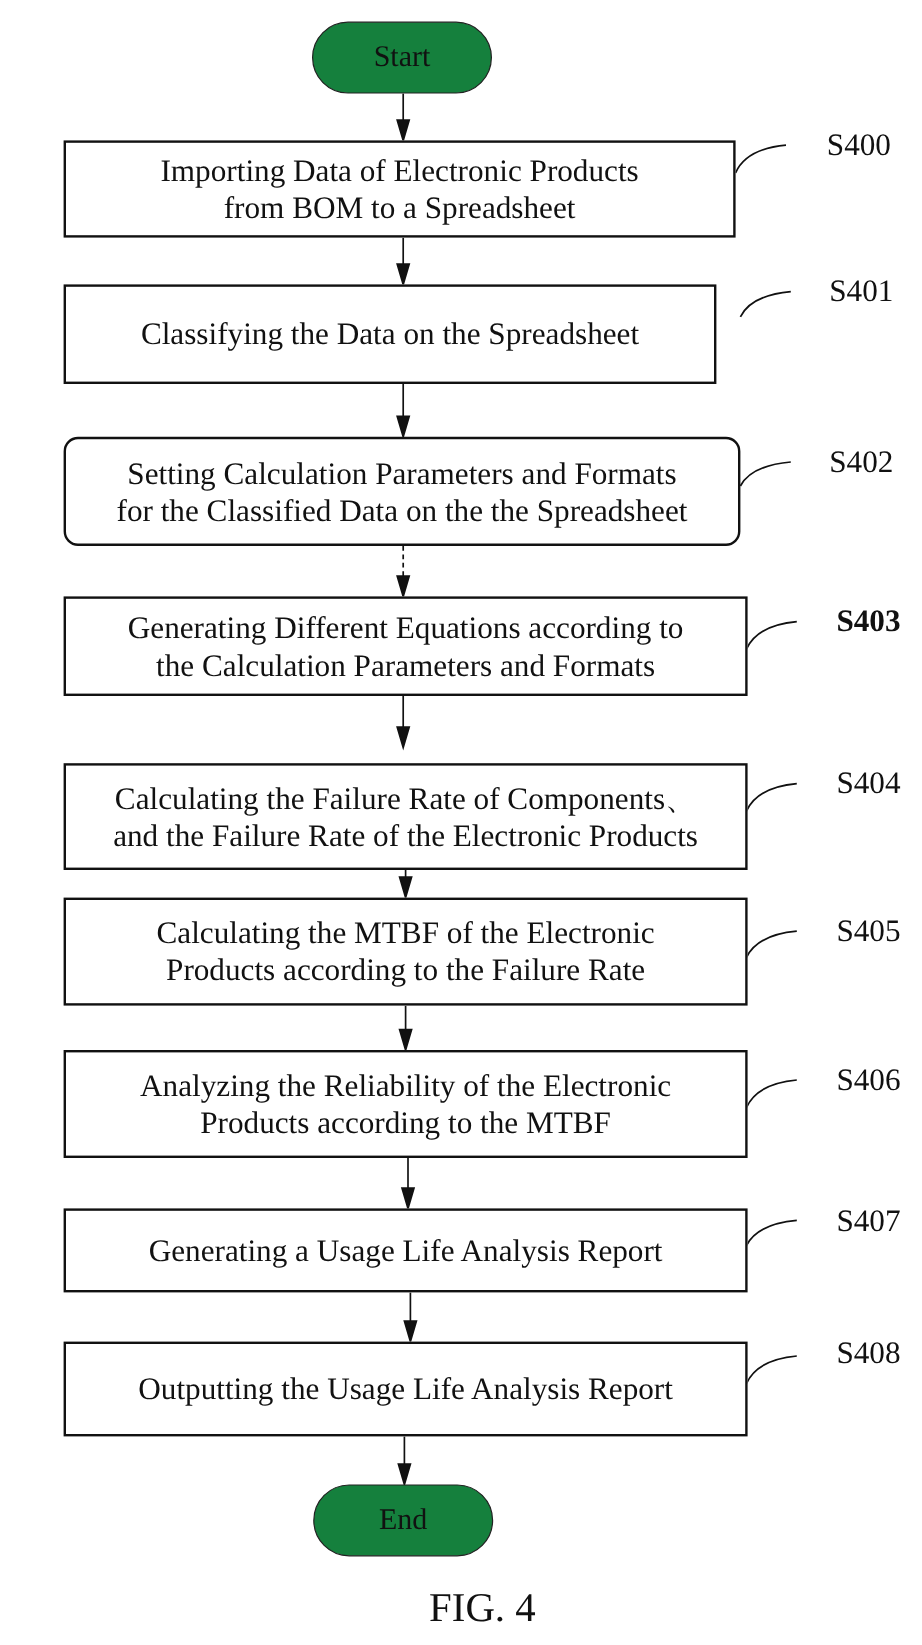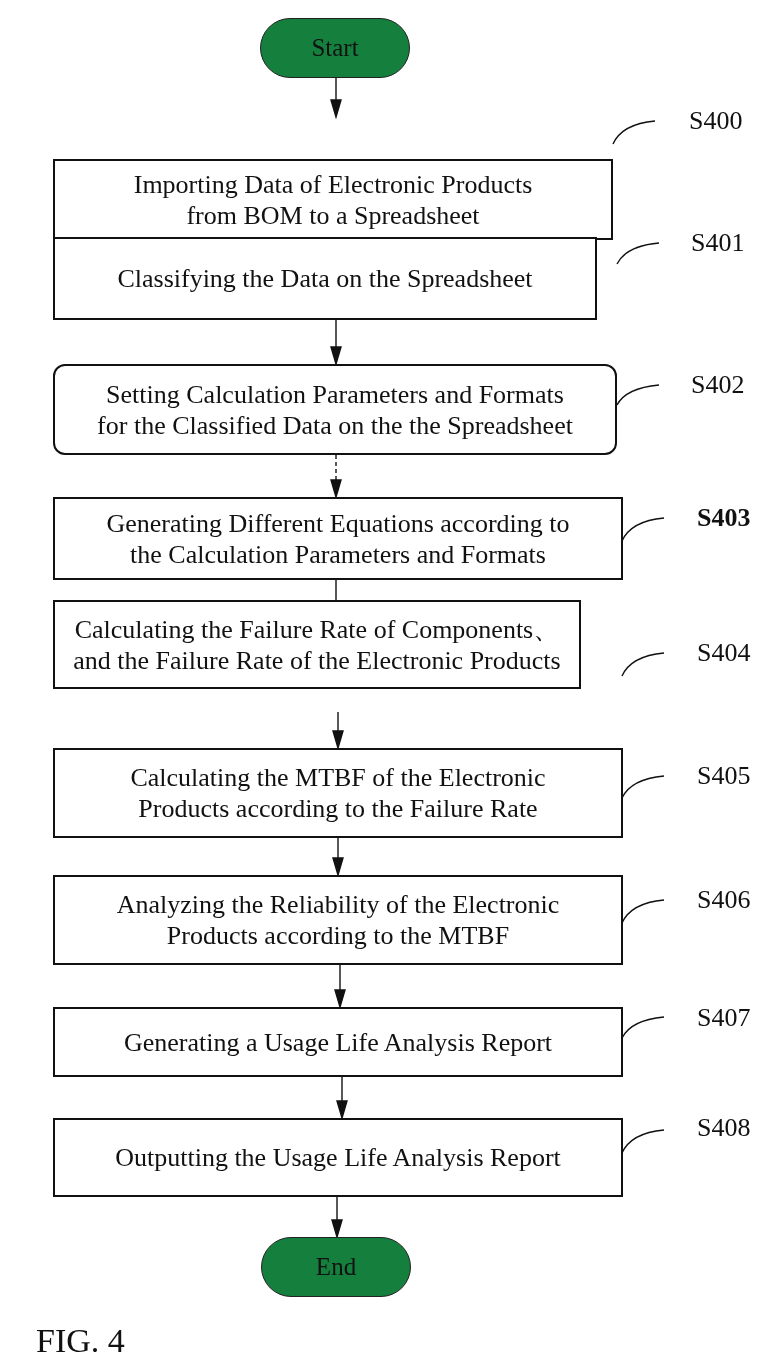--- a/index.html
+++ b/index.html
@@ -6,21 +6,21 @@
   body { width:768px; height:1371px; position:relative; overflow:hidden;
          font-family:"Liberation Serif","DejaVu Serif",serif; color:#111; }
   .oval { position:absolute; border:1.5px solid #222; border-radius:32px;
           box-sizing:border-box; display:flex; align-items:center; justify-content:center;
           font-size:25px; background:#15803d; }
   .box { position:absolute; border:2px solid #111; box-sizing:border-box;
          display:flex; align-items:center; justify-content:center; text-align:center;
          font-size:26px; line-height:31px; background:#fff; padding:0 6px; }
   .box span { white-space:pre-line; }
   .label { position:absolute; font-size:26px;margin-left:27px; }
-  .fig { position:absolute; font-size:34px; left:0; width:768px; top:1322px; padding-left:36px; box-sizing:border-box; }
+  .fig { position:absolute; font-size:34px; left:0; width:768px; text-align:center; top:1322px; padding-left:36px; box-sizing:border-box; }
   svg.links { position:absolute; left:0; top:0; }
 </style>
 </head>
 <body>
 
 <svg class="links" width="768" height="1371">
   <defs>
     <marker id="ah" markerWidth="10" markerHeight="16" refX="5" refY="16" orient="auto-start-reverse" markerUnits="userSpaceOnUse">
       <path d="M0,0 L10,0 L5,16 Z" fill="#111"></path>
     </marker>
@@ -71,21 +71,21 @@
     <path d="M622,923 Q631,903 664,900"></path>
     <path d="M622,1038 Q631,1020 664,1017"></path>
     <path d="M622,1153 Q631,1133 664,1130"></path>
   </g>
 </svg>
 
 <div class="oval" style="left:260px; top:18px; width:150px; height:60px;">
   <span>Start</span>
 </div>
 
-<div class="box" style="left:53px; top:117px; width:560px; height:81px;margin-top:42px;">
+<div class="box" style="left:53px; top:117px; width:560px; height:81px;">
   <span>Importing Data of Electronic Products
 from BOM to a Spreadsheet</span>
 </div>
 <div class="label" style="left:662px; top:106px;">S400</div>
 
 <div class="box" style="left:53px; top:237px; width:544px; height:83px;">
   <span>Classifying the Data on the Spreadsheet</span>
 </div>
 <div class="label" style="left:664px; top:228px;">S401</div>
 
@@ -94,21 +94,21 @@
 for the Classified Data on the the Spreadsheet</span>
 </div>
 <div class="label" style="left:664px; top:370px;">S402</div>
 
 <div class="box" style="left:53px; top:497px; width:570px; height:83px;">
   <span>Generating Different Equations according to
 the Calculation Parameters and Formats</span>
 </div>
 <div class="label" style="left:670px; top:503px;font-weight:bold;">S403</div>
 
-<div class="box" style="left:53px; top:600px; width:528px; height:89px;">
+<div class="box" style="left:53px; top:636px; width:570px; height:89px;">
   <span>Calculating the Failure Rate of Components、
 and the Failure Rate of the Electronic Products</span>
 </div>
 <div class="label" style="left:670px; top:638px;">S404</div>
 
 <div class="box" style="left:53px; top:748px; width:570px; height:90px;">
   <span>Calculating the MTBF of the Electronic
 Products according to the Failure Rate</span>
 </div>
 <div class="label" style="left:670px; top:761px;">S405</div>

